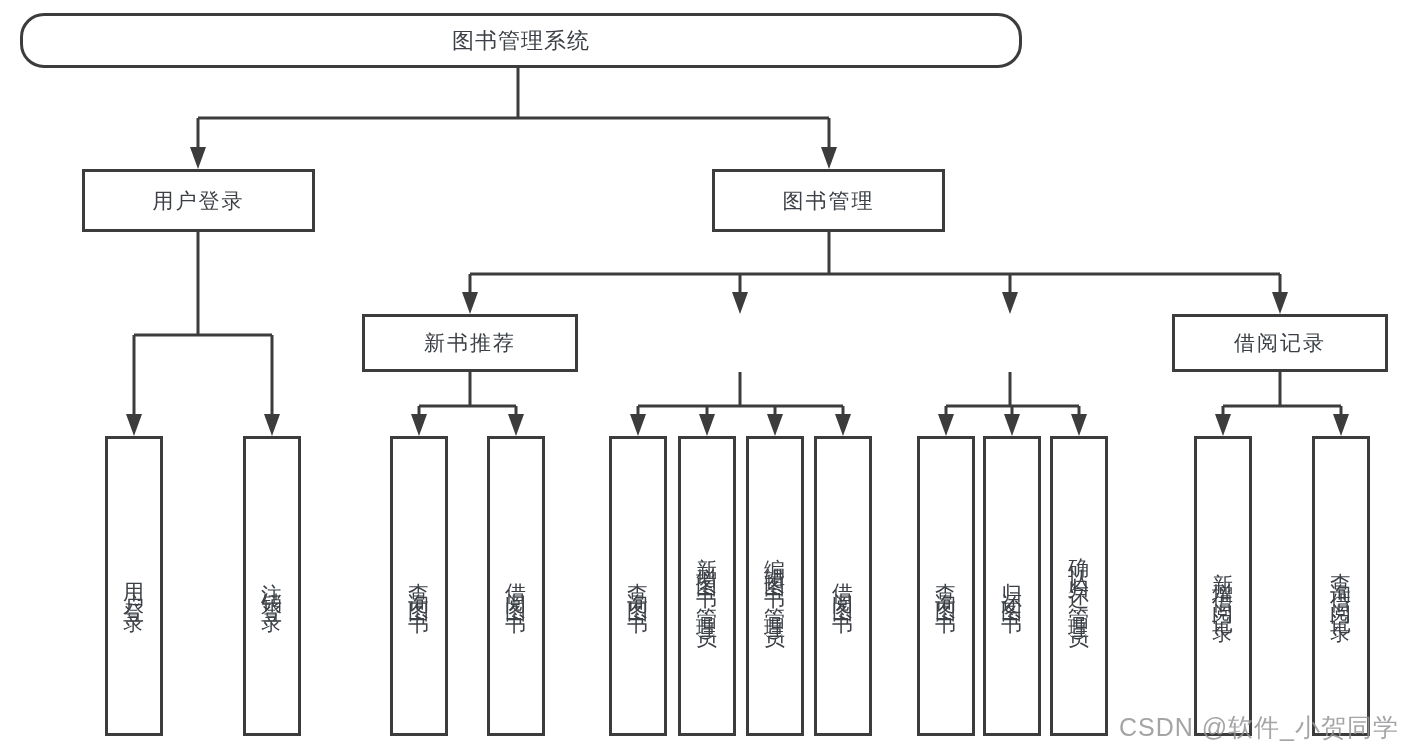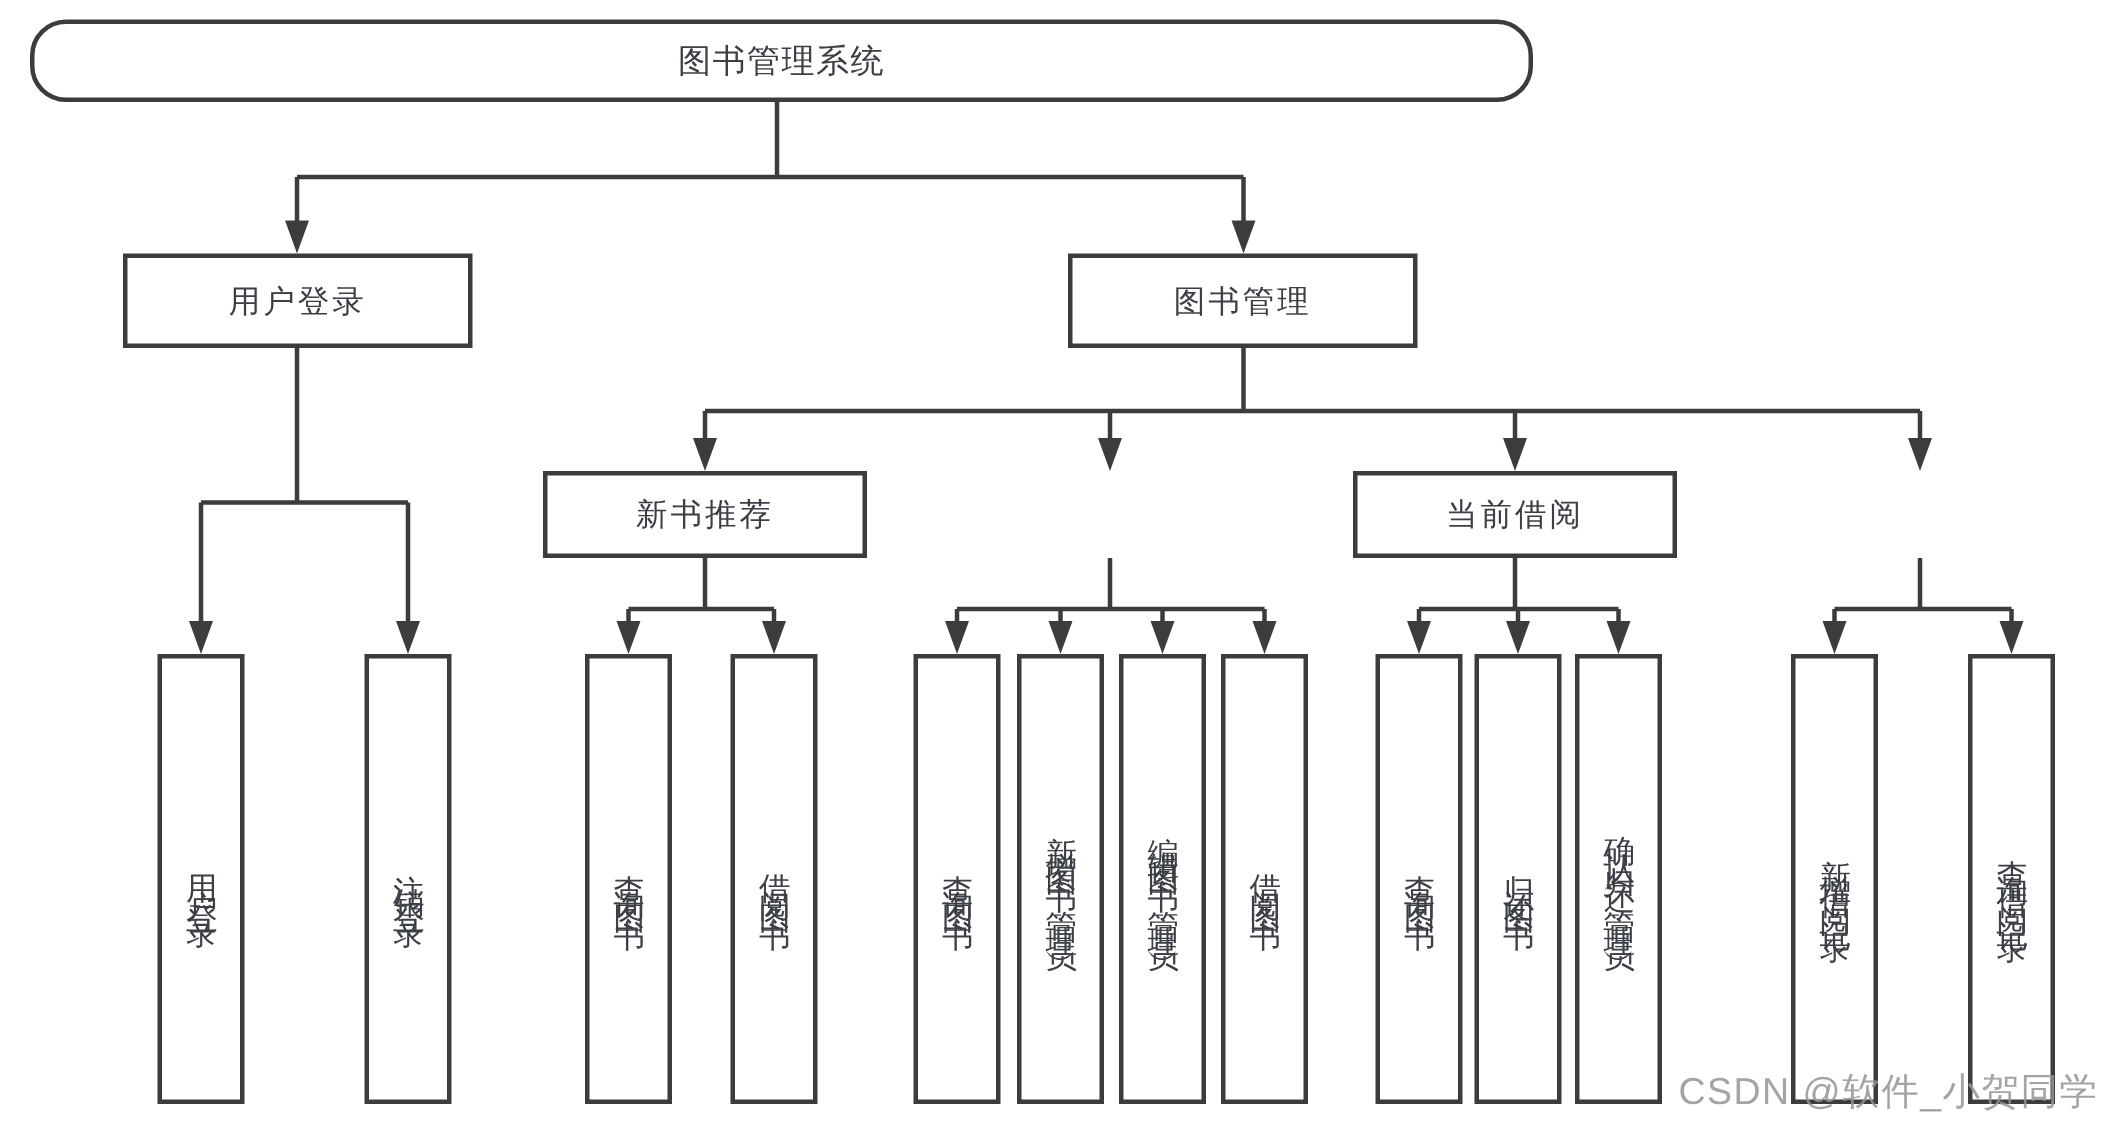--- a/index.html
+++ b/index.html
@@ -126,22 +126,22 @@
   <div class="node node-l2" style="left:82px">
     <span>用户登录</span>
   </div>
   <div class="node node-l3" style="left:362px">
     <span>新书推荐</span>
   </div>
 
   <div class="node node-l2" style="left:712px">
     <span>图书管理</span>
   </div>
-  <div class="node node-l3" style="left:902px">
-    <span>当前借阅</span>
+  <div class="node node-l3" style="left:1172px">
+    <span>借阅记录</span>
   </div>
 
   <div class="leaf" style="left:105px">
     <span class="vtext">用户登录</span>
   </div>
   <div class="leaf" style="left:243px">
     <span class="vtext">注销登录</span>
   </div>
 
   <div class="leaf" style="left:390px">

